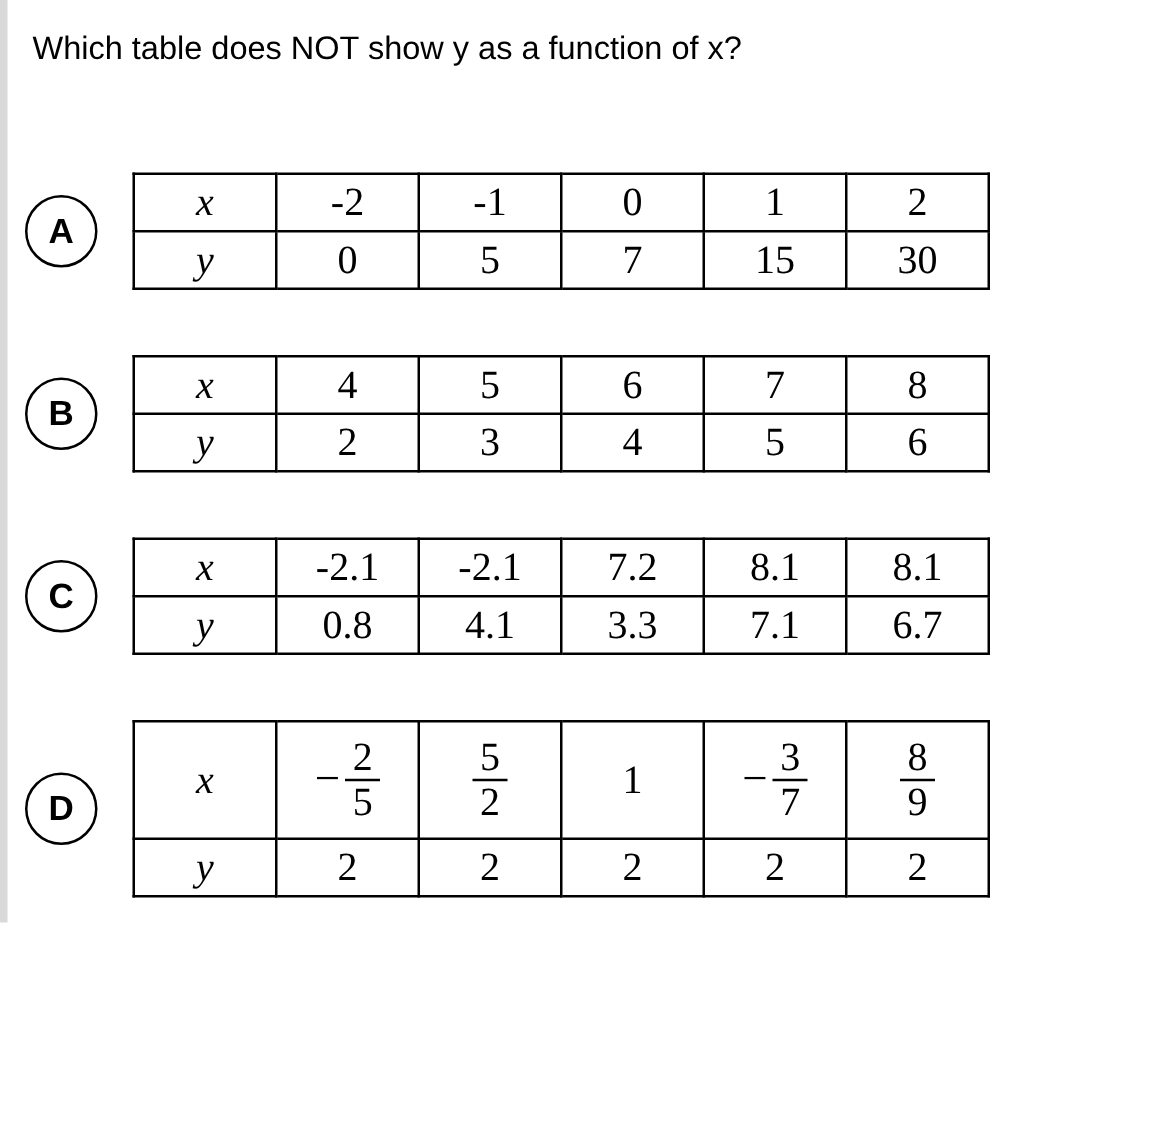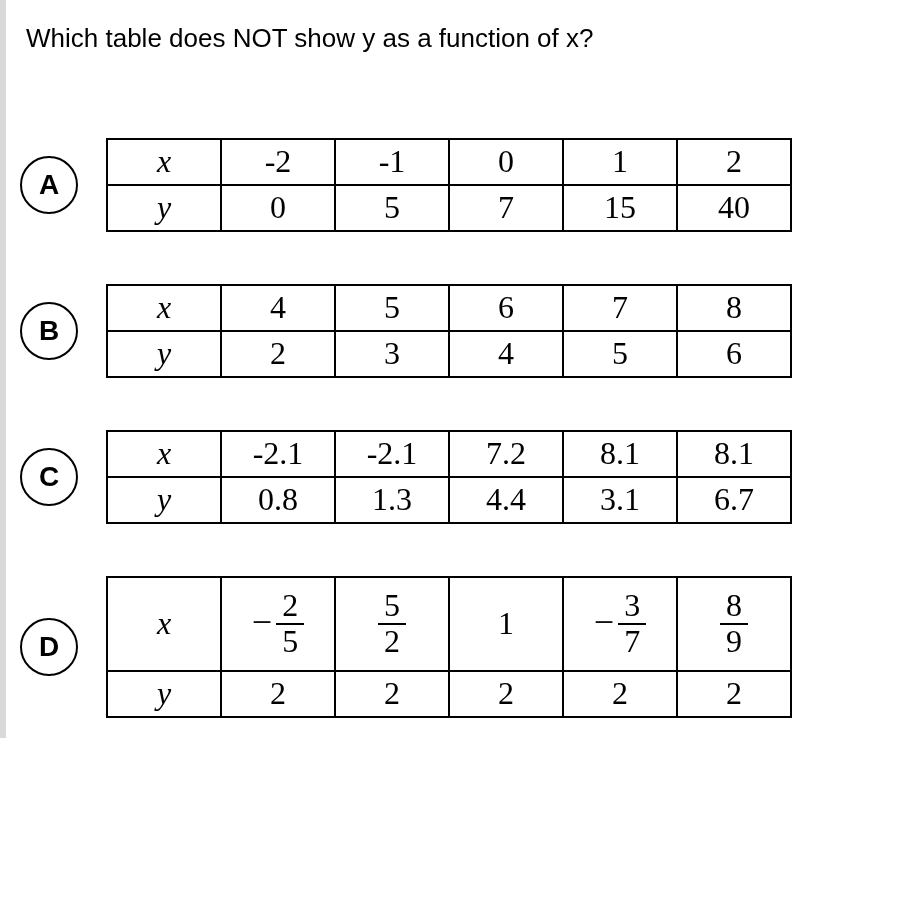--- a/index.html
+++ b/index.html
@@ -104,21 +104,21 @@
         <td>0</td>
         <td>1</td>
         <td>2</td>
       </tr>
       <tr>
         <td class="hdr">y</td>
         <td>0</td>
         <td>5</td>
         <td>7</td>
         <td>15</td>
-        <td>40</td>
+        <td>30</td>
       </tr>
     </tbody>
       </table>
   </div>
 
   <div class="choice">
     <div class="marker">B</div>
     <table>
       <tbody>
           <tr>
@@ -149,23 +149,23 @@
         <td class="hdr">x</td>
         <td>-2.1</td>
         <td>-2.1</td>
         <td>7.2</td>
         <td>8.1</td>
         <td>8.1</td>
       </tr>
       <tr>
         <td class="hdr">y</td>
         <td>0.8</td>
-        <td>1.3</td>
-        <td>4.4</td>
-        <td>3.1</td>
+        <td>4.1</td>
+        <td>3.3</td>
+        <td>7.1</td>
         <td>6.7</td>
       </tr>
     </tbody>
       </table>
   </div>
 
   <div class="choice">
     <div class="marker">D</div>
     <table>
       <tbody>

